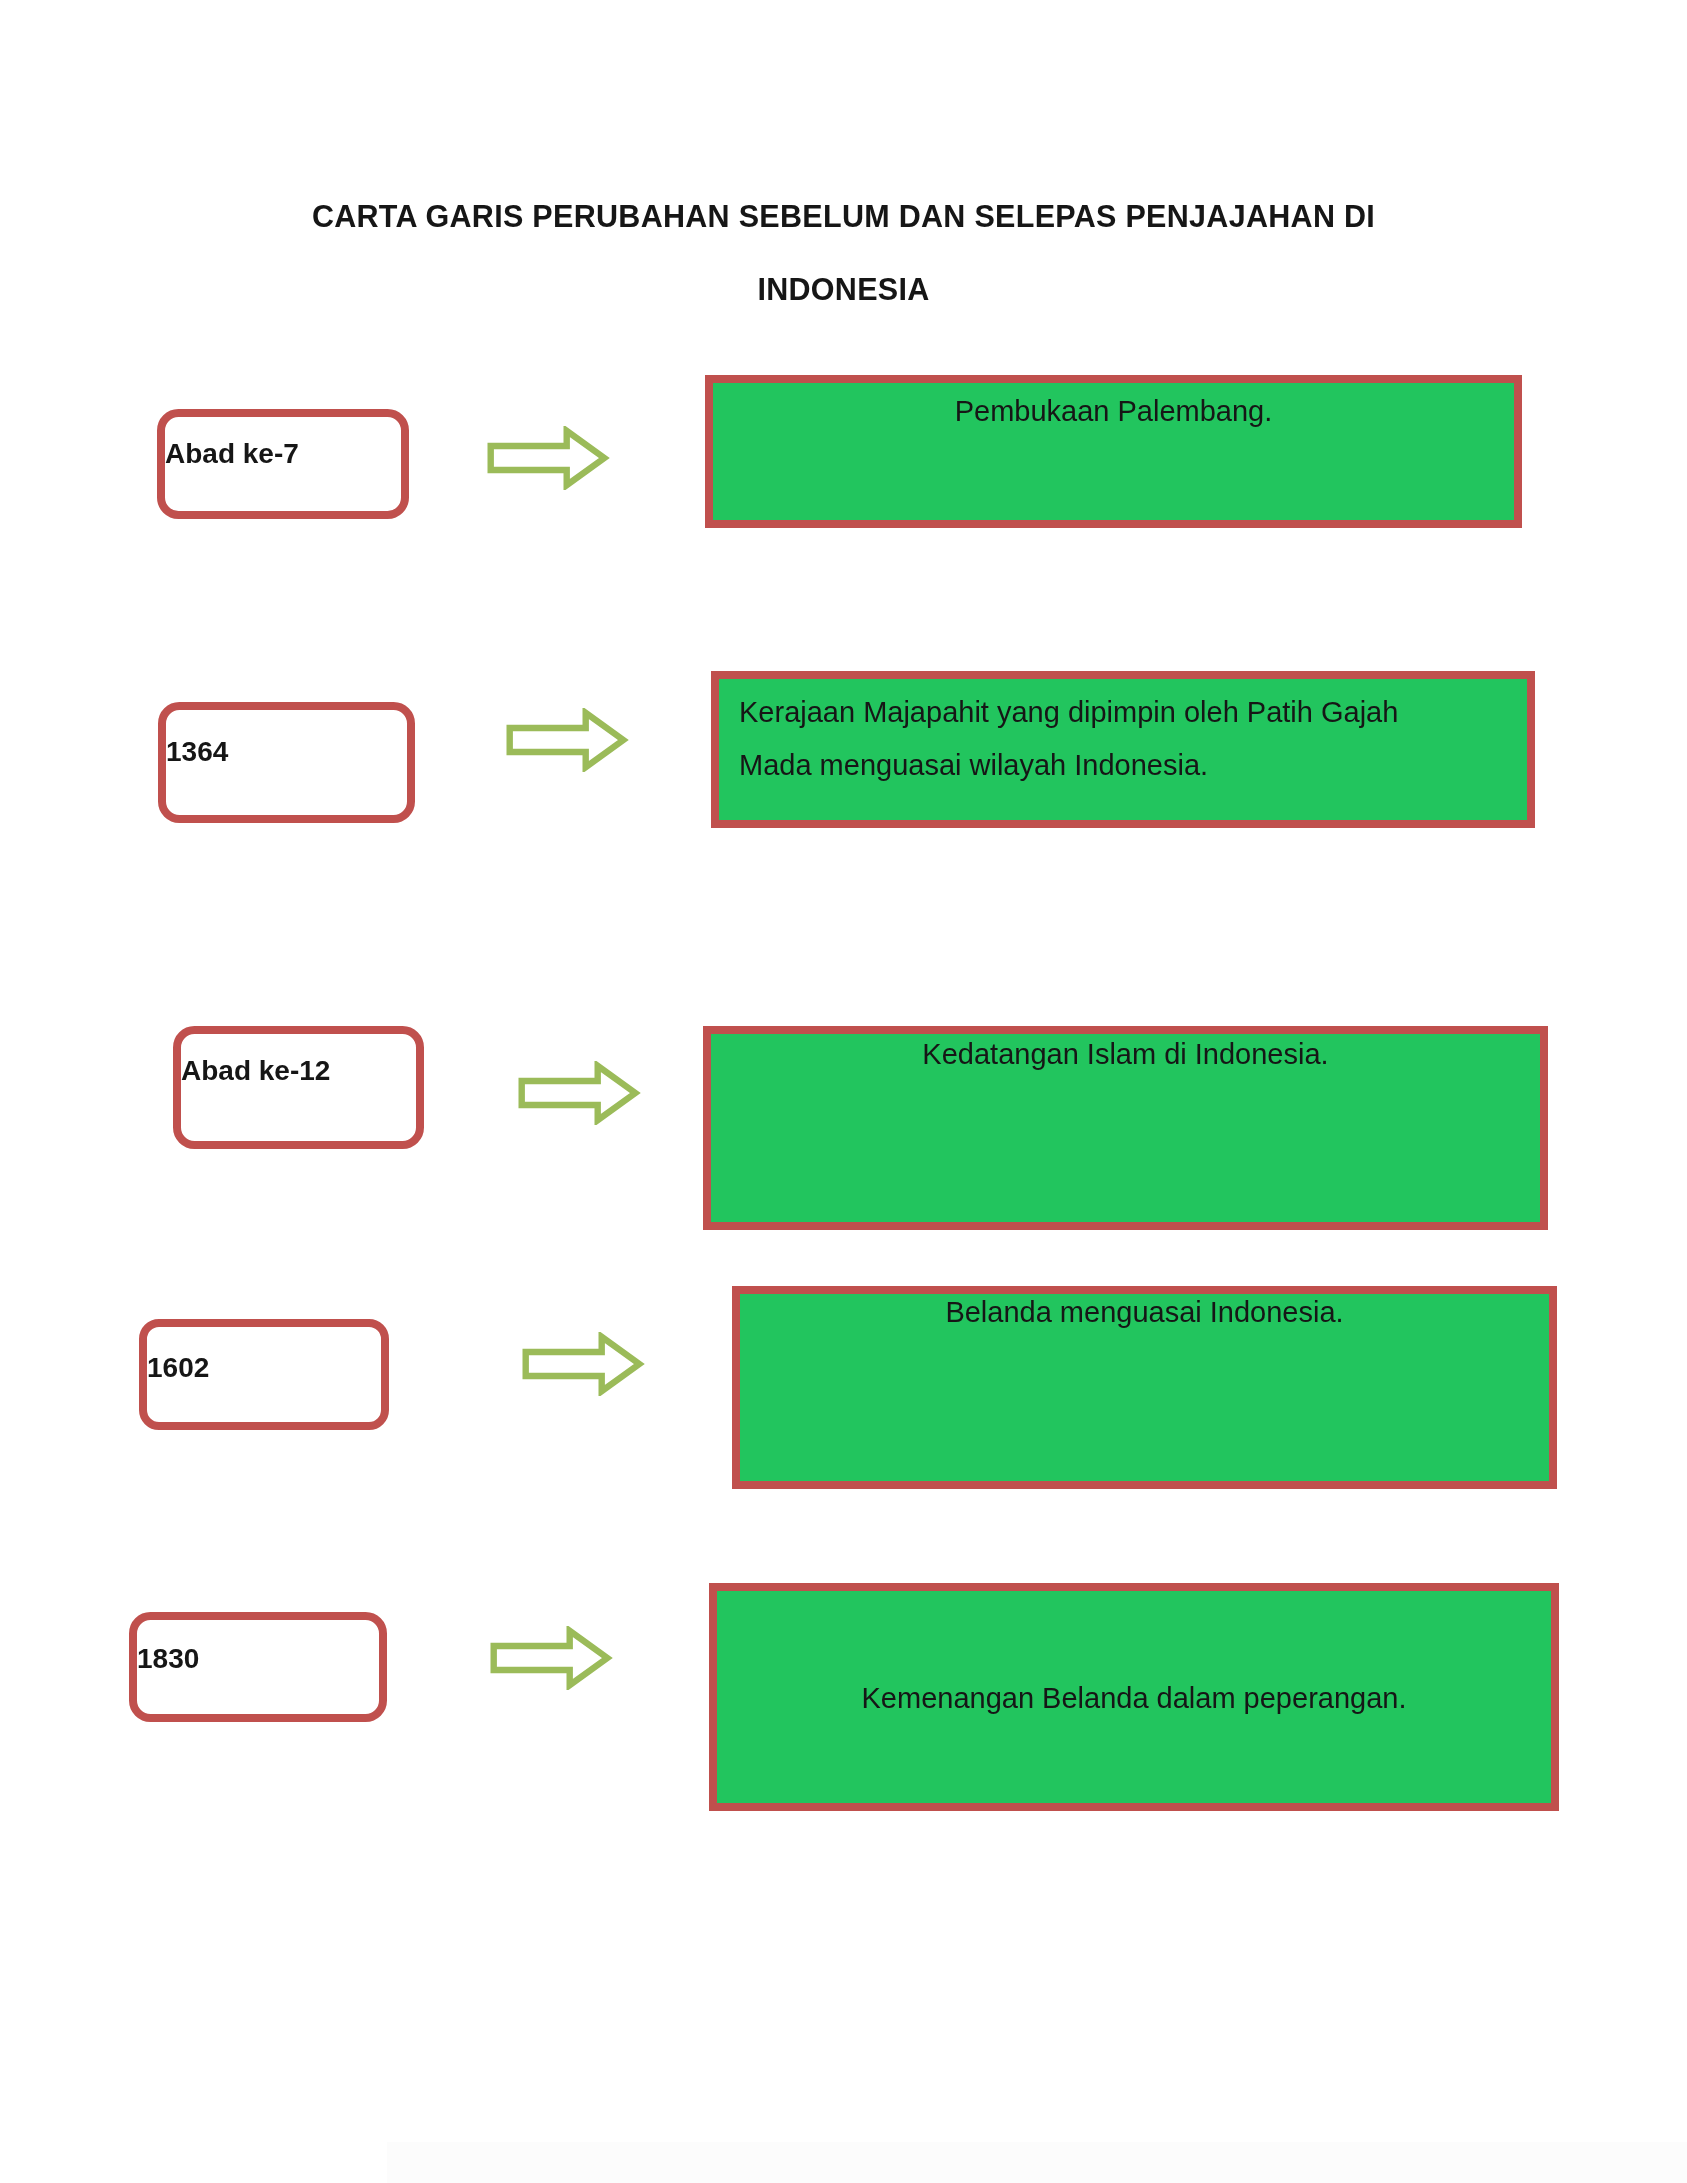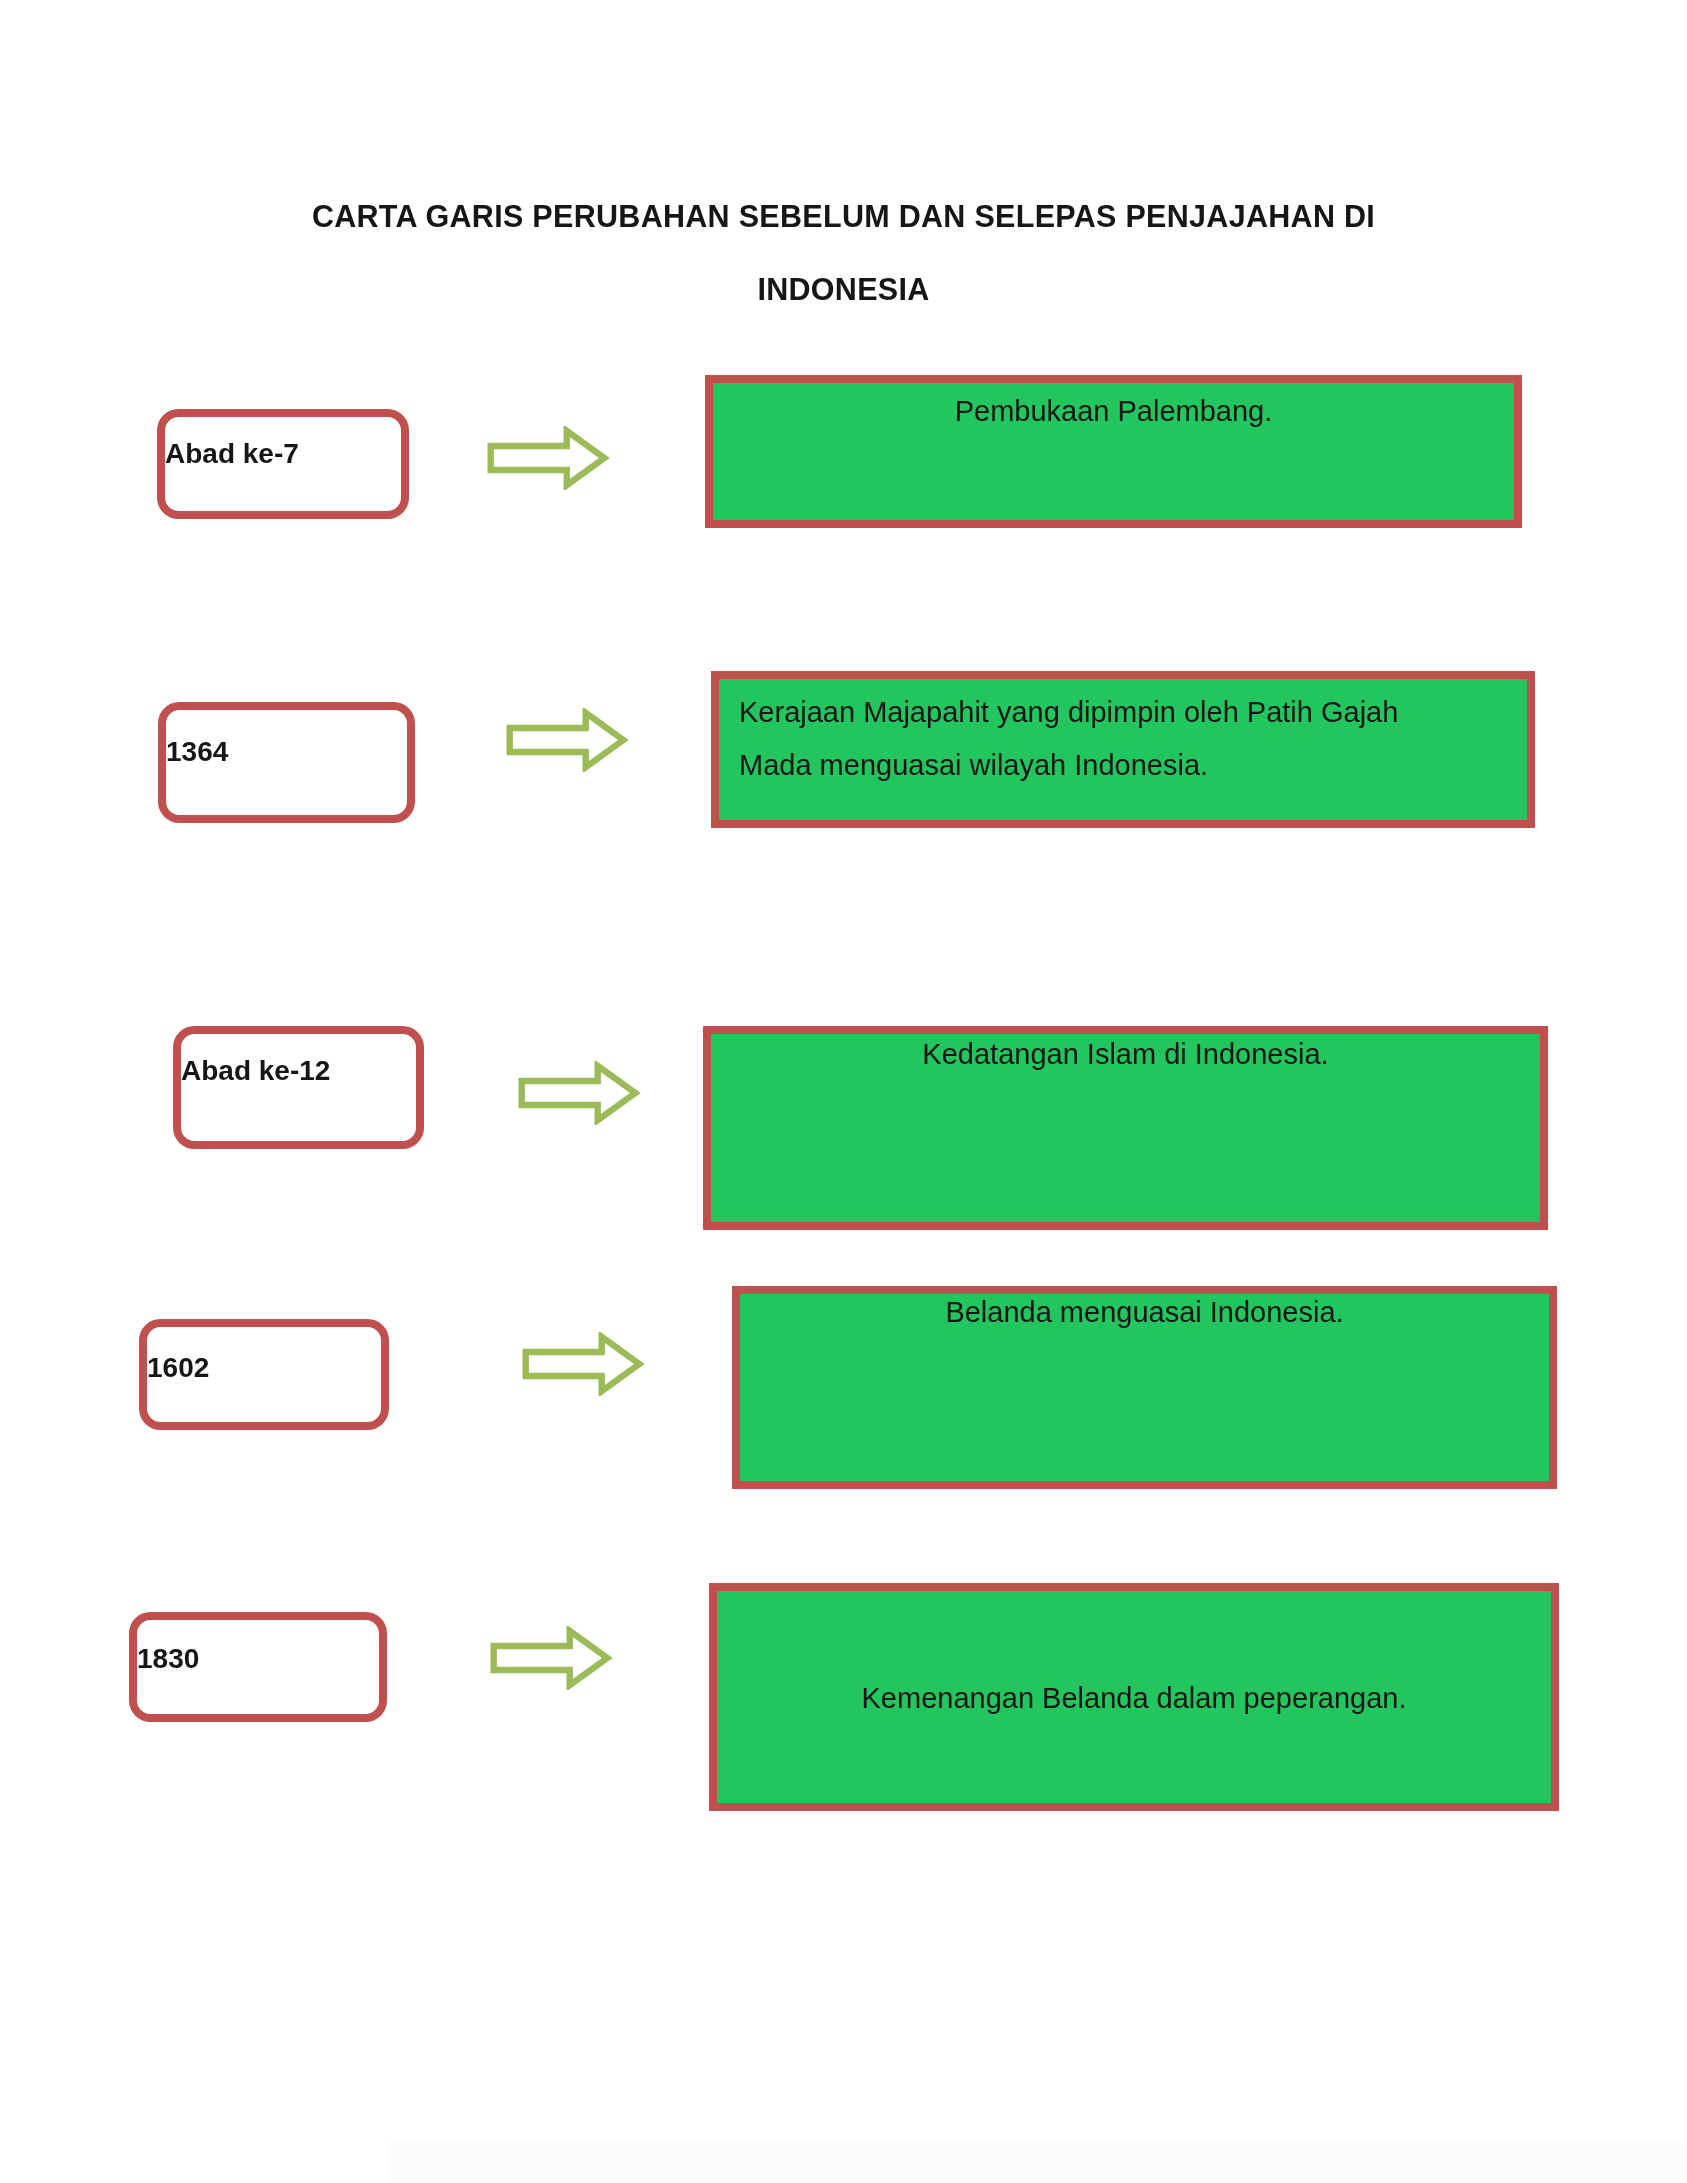--- a/index.html
+++ b/index.html
@@ -30,21 +30,21 @@
 
   .period-box{
     position:absolute;box-sizing:border-box;
     border:8.2px solid var(--red);border-radius:21.4px;
     background:#fff;
     font-weight:bold;font-size:28px;line-height:31px;
   }
   .p0{left:157px;top:409px;width:252px;height:110px;padding-top:21.4px;}
   .p1{left:158px;top:702px;width:257px;height:121px;padding-top:26px;}
   .p2{left:137px;top:1026px;width:251px;height:123px;padding-top:21.4px;margin-left:36px;}
-  .p3{left:139px;top:1319px;width:250px;height:111px;padding-top:25px;}
+  .p3{left:139px;top:1319px;width:250px;height:111px;padding-top:25px;border-radius:20px;}
   .p4{left:129px;top:1612px;width:258px;height:110px;padding-top:23px;}
 
   .arrow{position:absolute;width:125px;height:64px;}
   .a0{left:485px;top:426px;}
   .a1{left:504px;top:708px;}
   .a2{left:516px;top:1061px;}
   .a3{left:520px;top:1332px;}
   .a4{left:488px;top:1626px;}
 
   .event-box{

